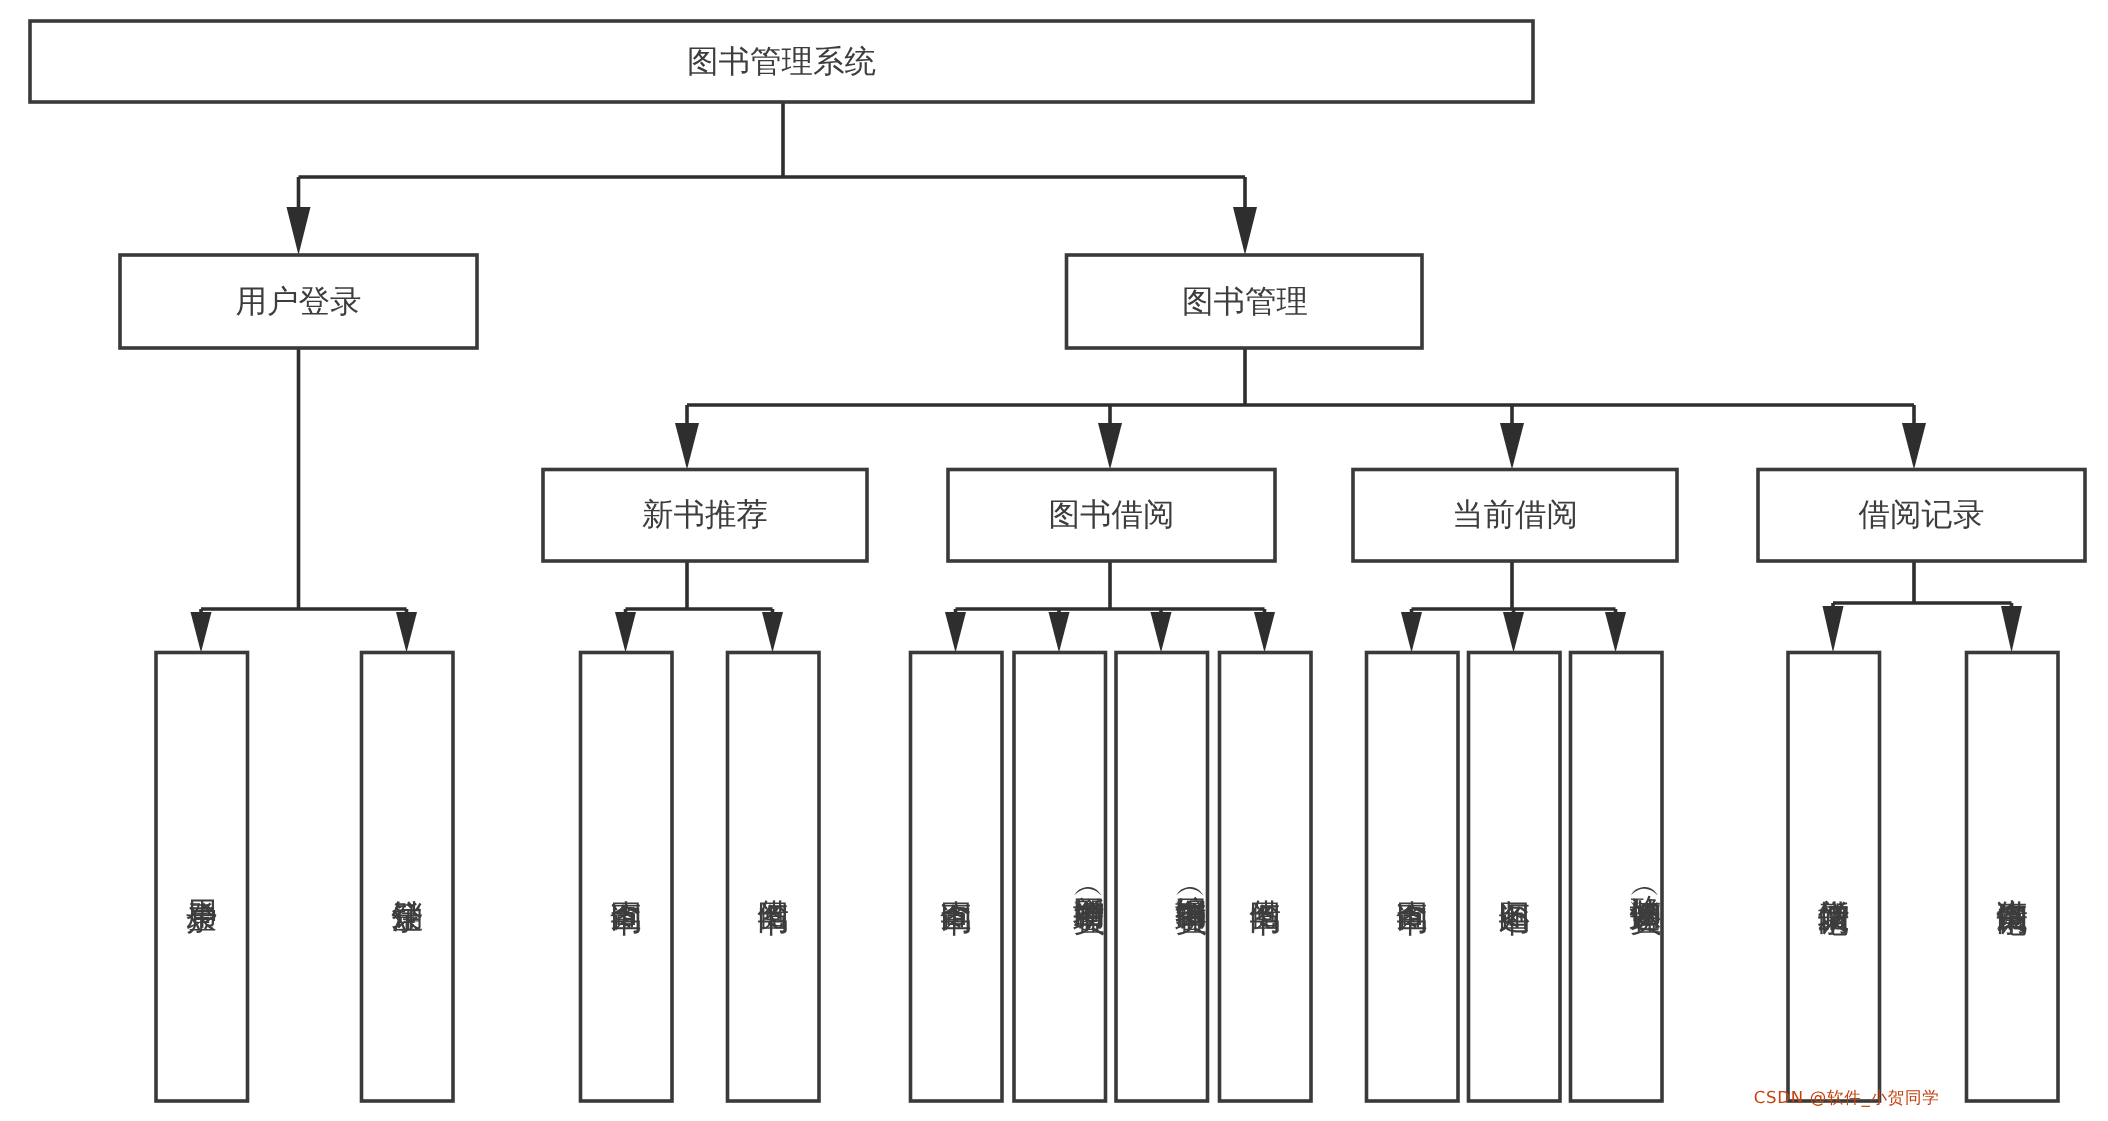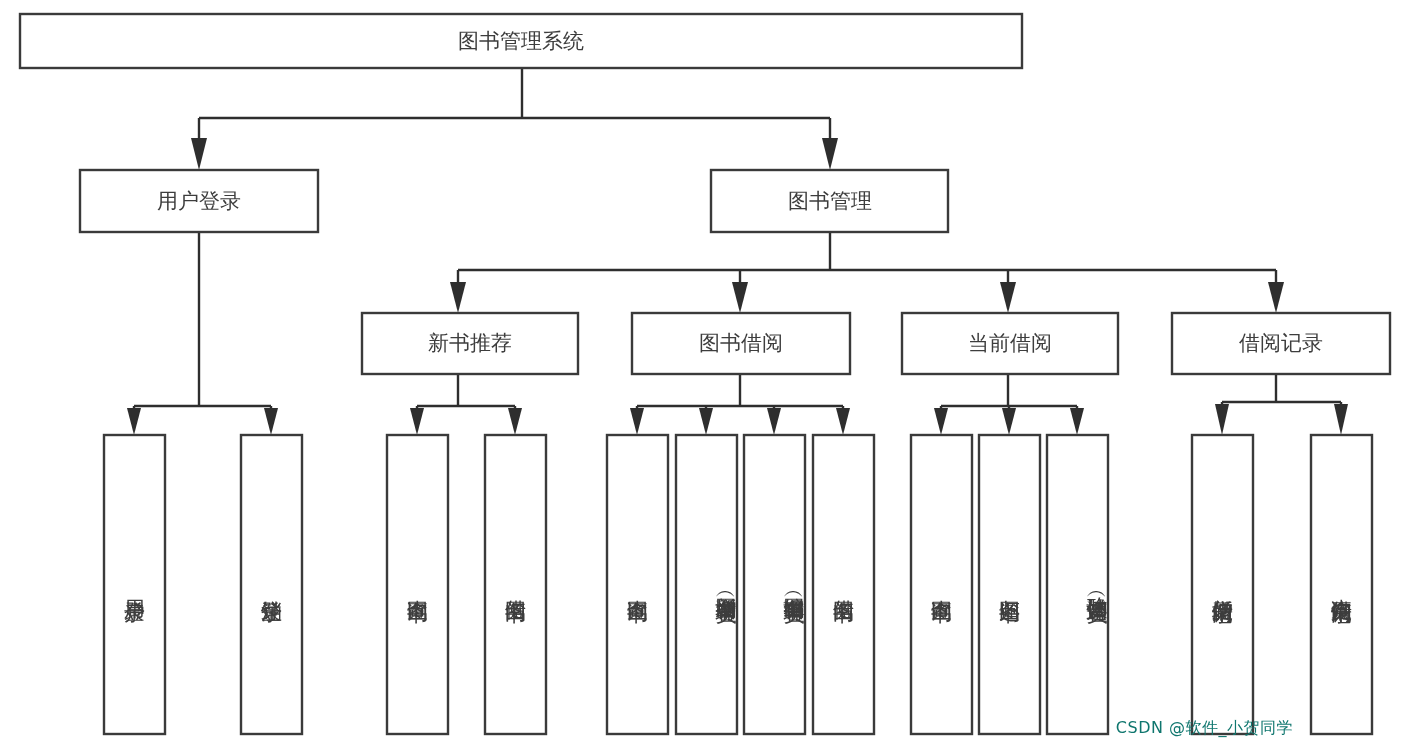--- a/index.html
+++ b/index.html
@@ -62,22 +62,22 @@
     line-height: 1.05;
     letter-spacing: 1px;
     white-space: nowrap;
     pointer-events: none;
   }
   .watermark {
     position: absolute;
     right: 8px;
     bottom: 8px;
     font-family: "DejaVu Sans", "Liberation Sans", sans-serif;
-    font-size: 16px;
-    color: #0f766e;
+    font-size: 11px;
+    color: #c2410c;
     white-space: nowrap;
     letter-spacing: 0.5px;
   }
 </style>
 </head>
 <body>
 
 <div id="diagram-root">
 
   <svg id="flow-svg" viewBox="0 0 1405 747">

